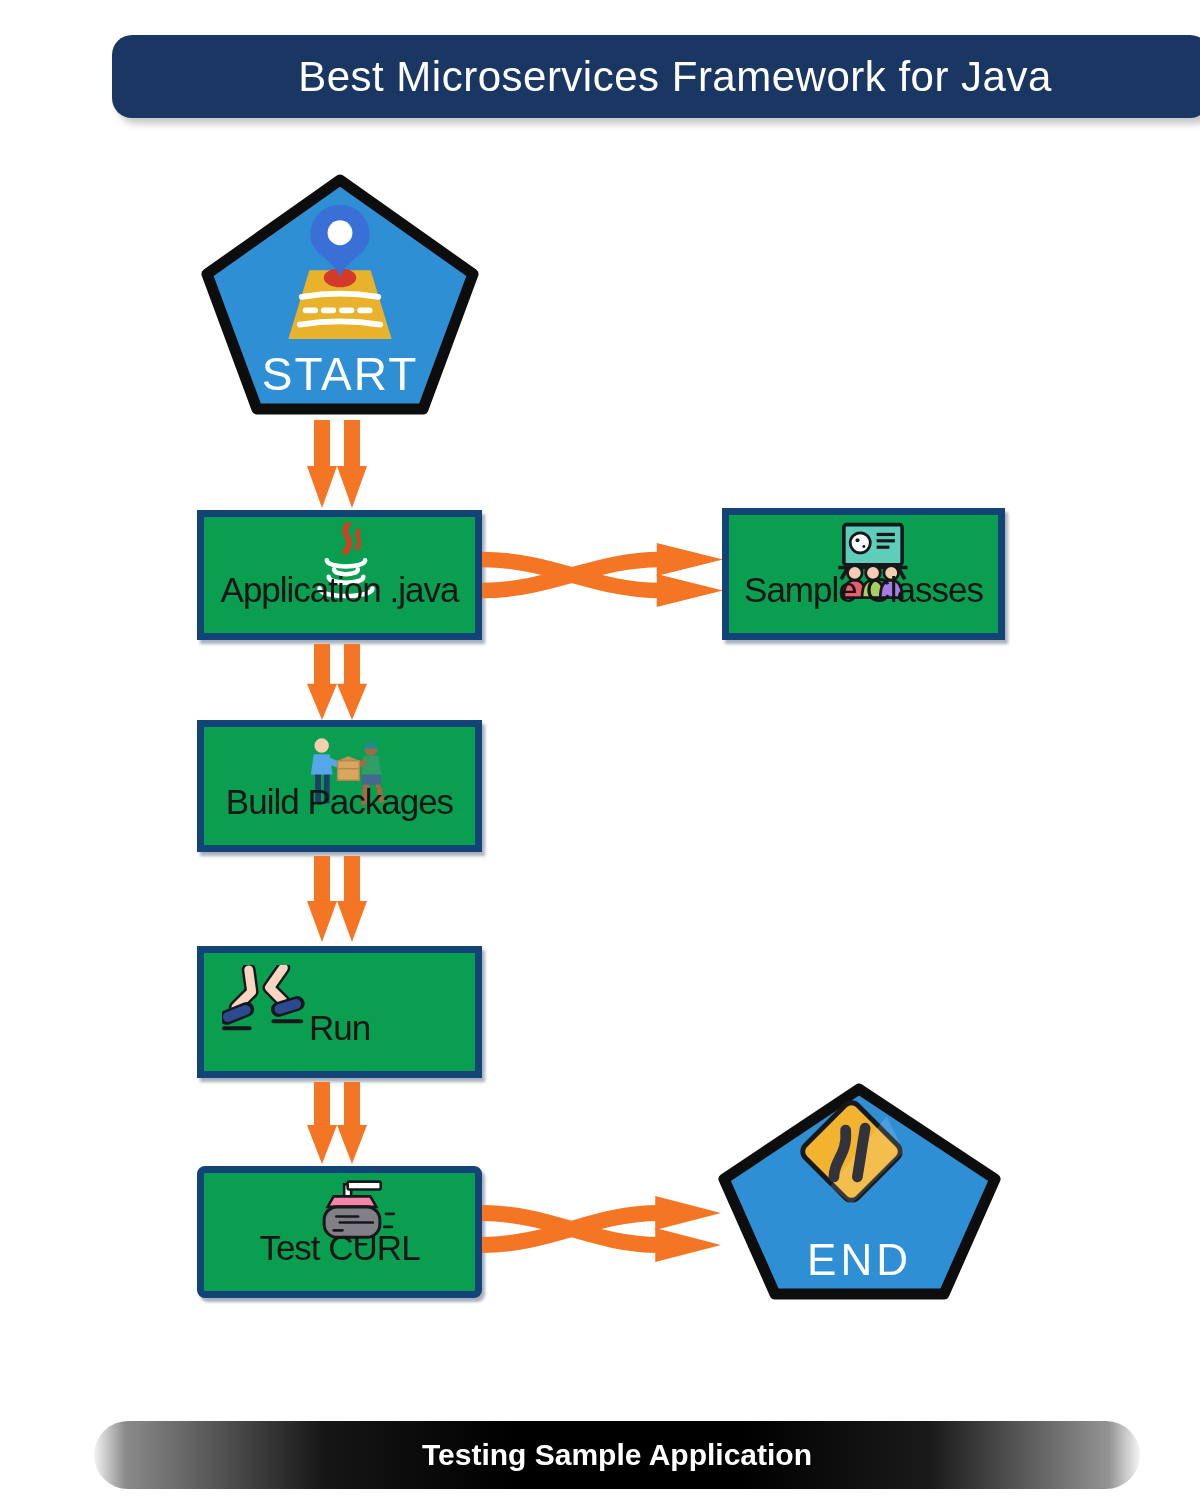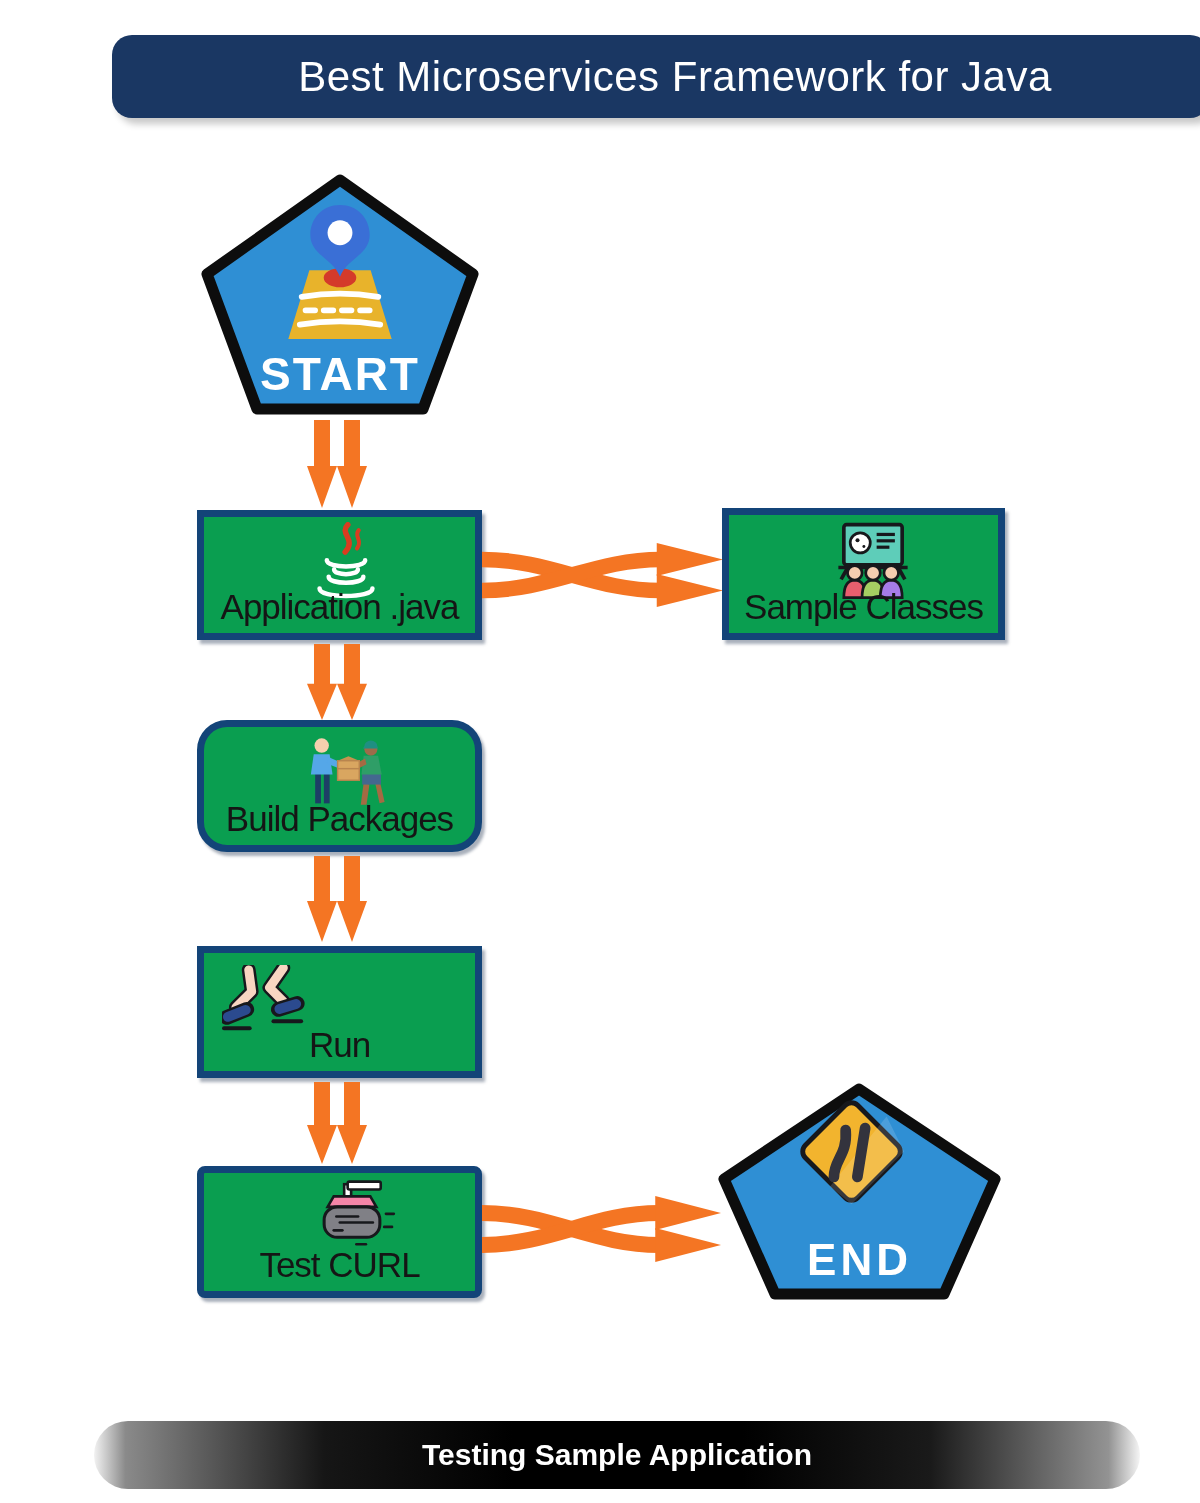--- a/index.html
+++ b/index.html
@@ -20,29 +20,29 @@
   .header .title{color:#fff;font-size:42px;letter-spacing:.5px;}
 
   
   .gbox{
     width:285px;height:132px;box-sizing:border-box;
     background:var(--box-green,#0a9e50);
     border:7px solid var(--box-border-navy,#134478);
     box-shadow:3px 4px 3px rgba(10,30,60,.35);
   }
   .gbox-label{
-    position:absolute;left:0;right:0;bottom:6px;text-align:center;
+    position:absolute;left:0;right:0;bottom:23px;text-align:center;
     color:var(--label-black,#151515);font-size:35px;letter-spacing:-1px;white-space:nowrap;
   }
 
   
   .pent{background:transparent;}
   .pent svg.shape{position:absolute;left:0;top:0;width:100%;height:100%;overflow:visible;}
   .pent-fill{fill:var(--pentagon-blue,#2f8fd4);stroke:var(--pentagon-border,#0d0d0d);stroke-width:11;stroke-linejoin:round;}
-  .pent-label{position:absolute;left:0;right:0;text-align:center;color:#fff;font-weight:bold;}
+  .pent-label{position:absolute;left:0;right:0;text-align:center;color:#fff;font-weight:normal;}
   .start-label{top:174px;font-size:46px;letter-spacing:2px;}
   .end-label{top:152px;font-size:44px;letter-spacing:4px;}
 
   
   .arrow-fill{fill:var(--arrow-orange,#f47523);}
   .arrow-stroke{stroke:var(--arrow-orange,#f47523);stroke-width:16;fill:none;}
   svg.edge{position:absolute;}
 
   
   .footer{
@@ -131,21 +131,21 @@
     <circle cx="50" cy="57" r="8" fill="#f5cdb0" stroke="#17181c" stroke-width="3"></circle>
     <circle cx="70" cy="57" r="8" fill="#f5cdb0" stroke="#17181c" stroke-width="3"></circle>
   </svg>
   <div class="gbox-label">Sample Classes</div>
 </div>
 
 <svg class="edge" style="left:306px;top:644px;width:62px;height:76px;" viewBox="0 0 62 86" preserveAspectRatio="none">
     <use href="#vpair"></use>
   </svg>
 
-<div class="abs gbox" style="left:197px;top:720px;border-radius:30px;">
+<div class="abs gbox" style="left:197px;top:720px;">
   <svg class="icon" style="left:96px;top:6px;width:94px;height:80px;" viewBox="0 0 130 100">
     <rect x="21" y="50" width="8" height="42" fill="#1d3e66"></rect>
     <rect x="33" y="50" width="8" height="42" fill="#1d3e66"></rect>
     <circle cx="30" cy="12" r="10" fill="#f6cfae"></circle>
     <path d="M19 24 L41 24 L45 52 L15 52 Z" fill="#55a7e8"></path>
     <path d="M39 28 L60 37 L58 45 L37 37 Z" fill="#55a7e8"></path>
     <rect x="56" y="36" width="10" height="8" fill="#f6cfae"></rect>
     <path d="M88 64 L84 94 L92 94 L96 66 Z" fill="#a56a43"></path>
     <path d="M104 64 L110 92 L117 90 L111 64 Z" fill="#a56a43"></path>
     <rect x="86" y="50" width="26" height="16" fill="#44688f"></rect>

